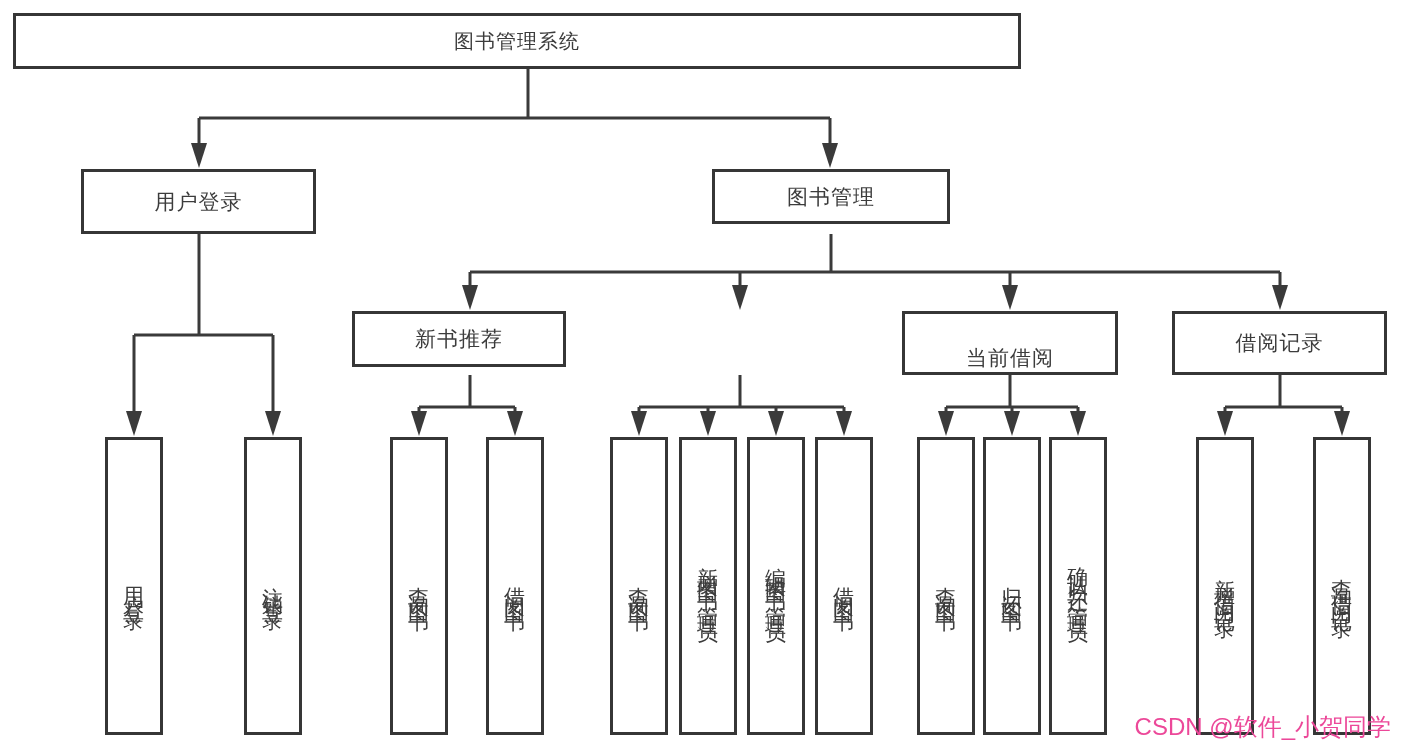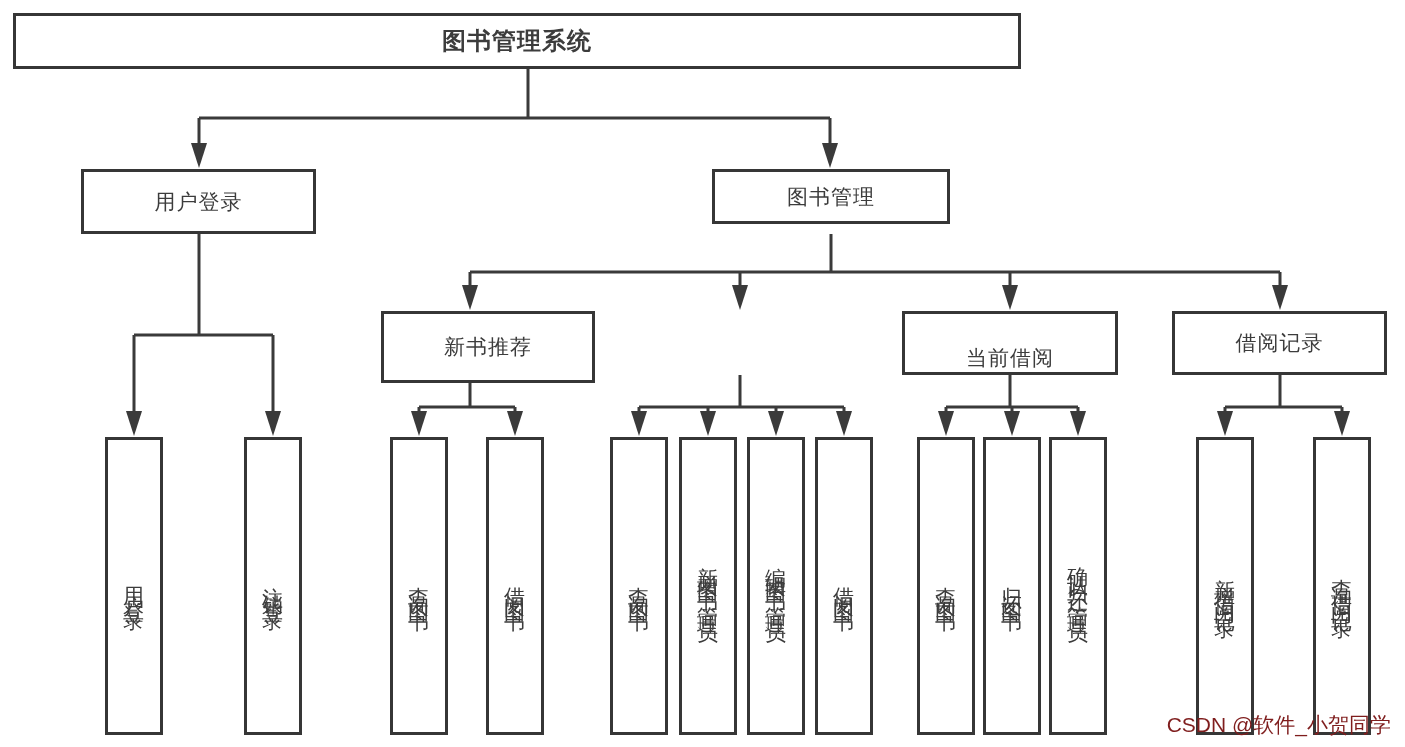--- a/index.html
+++ b/index.html
@@ -31,21 +31,21 @@
     background: #ffffff;
     border: 3px solid #363636;
     display: flex;
     align-items: center;
     justify-content: center;
     font-size: 21px;
     letter-spacing: 1px;
     z-index: 1;
     white-space: nowrap;
   }
-  .box.root { font-size: 24px; font-weight: bold; }
+  .box.root { font-size: 20px; }
   .vbox {
     position: absolute;
     box-sizing: border-box;
     background: #ffffff;
     border: 3px solid #363636;
     display: flex;
     align-items: center;
     justify-content: center;
     z-index: 1;
   }
@@ -55,22 +55,22 @@
     font-size: 21px;
     line-height: 1;
     letter-spacing: 8px;
     color: #3c3c3c;
   }
   #watermark {
     position: absolute;
     right: 14px;
     top: 711px;
     z-index: 2;
-    font-size: 21px;
-    color: #7f1d1d;
+    font-size: 24px;
+    color: #ec4899;
     white-space: nowrap;
   }
 </style>
 </head>
 <body>
 
 <div id="stage">
 
   <svg id="connectors" viewBox="0 0 1405 747" xmlns="http://www.w3.org/2000/svg">
 
@@ -126,21 +126,21 @@
     <span>图书管理系统</span>
   </div>
 
   <div class="box" style="left:81px; top:169px; width:235px; height:65px;">
     <span>用户登录</span>
   </div>
   <div class="box" style="left:712px; top:169px; width:238px; height:55px;">
     <span>图书管理</span>
   </div>
 
-  <div class="box" style="left:381px; top:311px; width:214px; height:72px;">
+  <div class="box" style="left:352px; top:311px; width:214px; height:56px;">
     <span>新书推荐</span>
   </div>
   <div class="box" style="left:902px; top:311px; width:216px; height:64px;align-items:flex-end;">
     <span>当前借阅</span>
   </div>
   <div class="box" style="left:1172px; top:311px; width:215px; height:64px;">
     <span>借阅记录</span>
   </div>
 
   <div class="vbox" style="left:105px; top:437px; width:58px; height:298px;">

